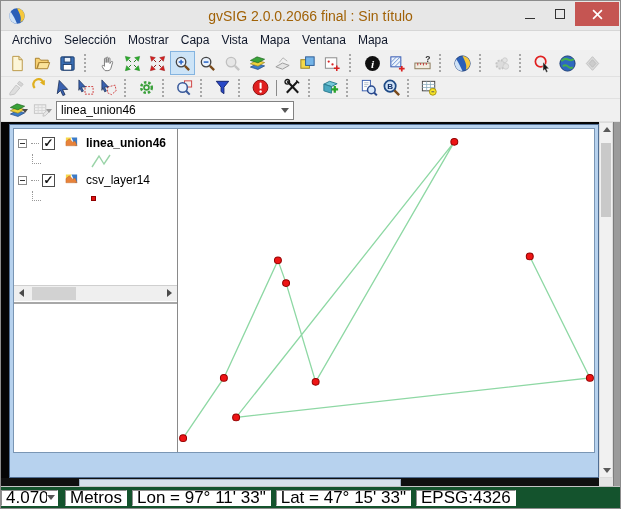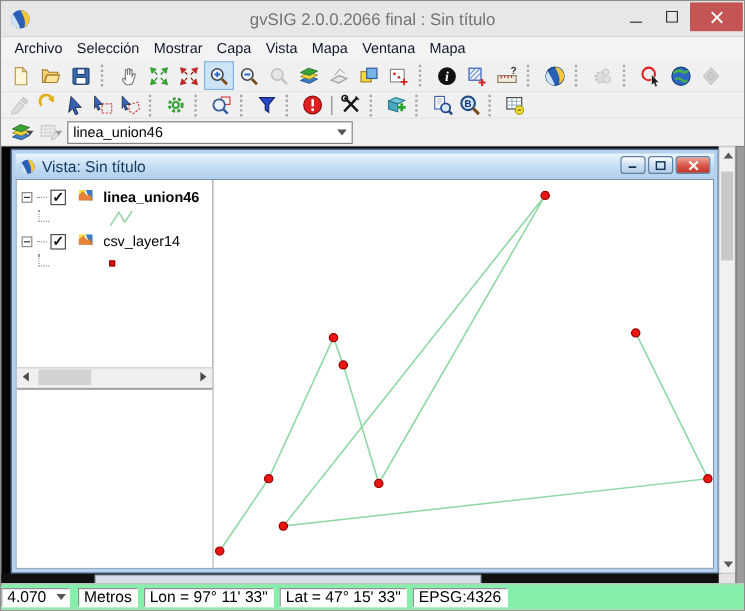--- a/index.html
+++ b/index.html
@@ -3,21 +3,21 @@
 <meta charset="utf-8">
 <style>
   html,body{margin:0;padding:0;background:#555;}
   *{box-sizing:border-box;}
   .app{position:relative;width:621px;height:509px;border:1px solid #8c8c8c;background:#f0f0f0;
        font-family:"Liberation Sans",sans-serif;overflow:hidden;}
   
   .titlebar{position:absolute;top:0;left:0;right:0;height:30px;background:#e7e7e7;border-bottom:1px solid #d6d6d6;}
   .app-logo{position:absolute;left:7px;top:6px;width:18px;height:18px;}
   .title-text{position:absolute;left:0;right:0;top:0;height:30px;line-height:30px;text-align:center;
-              font-size:14px;color:#737373;}
+              font-size:14px;color:#a16207;}
   .winbtns{position:absolute;right:1px;top:1px;display:flex;height:24px;}
   .wbtn{width:30px;height:24px;display:flex;align-items:center;justify-content:center;}
   .wbtn-close{width:44px;background:#c55552;}
   .wbtn .minline{width:10px;height:1px;background:#333;margin-top:8px;}
   
   .menubar{position:absolute;top:30px;left:0;right:0;height:19px;background:#f3f3f3;display:flex;
            align-items:center;font-size:12px;color:#0f172a;padding-left:5px;}
   .menu-item{padding:0 6px;height:17px;line-height:17px;}
   
   .toolbar{position:absolute;left:0;right:0;background:#f0f0f0;display:flex;align-items:center;
@@ -84,22 +84,22 @@
   .vs-up{position:absolute;top:4px;left:3px;width:0;height:0;border-left:4px solid transparent;
          border-right:4px solid transparent;border-bottom:5px solid #5a5a5a;}
   .vs-down{position:absolute;bottom:4px;left:3px;width:0;height:0;border-left:4px solid transparent;
            border-right:4px solid transparent;border-top:5px solid #5a5a5a;}
   .vs-thumb{position:absolute;left:1px;top:20px;width:10px;height:74px;background:#c9c9c9;}
   .hscroll{position:absolute;left:0;bottom:0;width:600px;height:10px;background:#101010;}
   .hs-thumb{position:absolute;left:78px;top:1px;width:322px;height:8px;background:#d7e0ea;border:1px solid #9fb0c4;}
   .mdi-corner{position:absolute;right:7px;bottom:0;width:14px;height:10px;background:#e4e4e4;}
   .right-strip{position:absolute;right:0;top:0;bottom:0;width:7px;background:#9b9b9b;border-left:1px solid #7c7c7c;}
   
-  .statusbar{position:absolute;bottom:0;left:0;right:0;height:22px;background:#86efac;border-top:1px solid #c4c4c4;
-             display:flex;align-items:center;font-size:13px;color:#000;padding-left:0;}
+  .statusbar{position:absolute;bottom:0;left:0;right:0;height:22px;background:#14532d;border-top:1px solid #c4c4c4;
+             display:flex;align-items:center;font-size:17px;color:#000;padding-left:0;}
   .sbox{height:16px;border:1px solid;border-color:#8f8f8f #fff #fff #8f8f8f;background:#fff;display:flex;
         align-items:center;padding:0 4px;margin-right:5px;white-space:nowrap;}
   .sbox-scale{width:57px;margin-right:7px;padding-right:2px;}
   .scale-val{flex:1;overflow:hidden;}
 </style>
 </head>
 <body>
 
 <div class="app">
 
@@ -495,47 +495,20 @@
       <span class="combo-val">linea_union46</span>
       <span class="combo-chev">
           <span class="chev-down"></span>
         </span>
     </span>
   </div>
 
   <div class="mdi">
 
     <div class="vista">
-      <div class="vista-tb">
-        <span style="display:flex;">
-          <svg viewBox="0 0 20 20" width="14" height="14">
-              <circle cx="10" cy="10" r="8.5" fill="#2a5fb8"></circle>
-              <path d="M10 1.5a8.5 8.5 0 018.5 8.5c0 3.2-2 6-4.8 7C15.5 12 13 7.5 10 1.5z" fill="#f6c83c"></path>
-              <path d="M10 18.5a8.5 8.5 0 01-7-13.3C6 9.7 8 13.5 10 18.5z" fill="#cfe2f6"></path>
-            </svg>
-        </span>
-        <span class="vista-title">Vista: Sin título</span>
-        <span class="vbtns">
-          <span class="vbtn">
-            <svg viewBox="0 0 10 6" width="9" height="6">
-                <path d="M1 4.5h7" stroke="#14365c" stroke-width="1.6"></path>
-              </svg>
-          </span>
-          <span class="vbtn">
-            <svg viewBox="0 0 10 9" width="9" height="8">
-                <rect x="1" y="1" width="8" height="7" fill="none" stroke="#14365c" stroke-width="1.4"></rect>
-              </svg>
-          </span>
-          <span class="vbtn vbtn-close">
-            <svg viewBox="0 0 10 10" width="10" height="10">
-                <path d="M1.5 1.5l7 7M8.5 1.5l-7 7" stroke="#fff" stroke-width="1.8"></path>
-              </svg>
-          </span>
-        </span>
-      </div>
       <div class="vista-body">
 
         <div class="toc">
           <div class="tree" id="toc-tree">
               <div class="tree-row">
                 <span class="expander"></span>
                 <span class="dots"></span>
                 <span class="cb">✓</span>
                 <span class="icn">
                   <svg viewBox="0 0 20 20" width="17" height="14">

